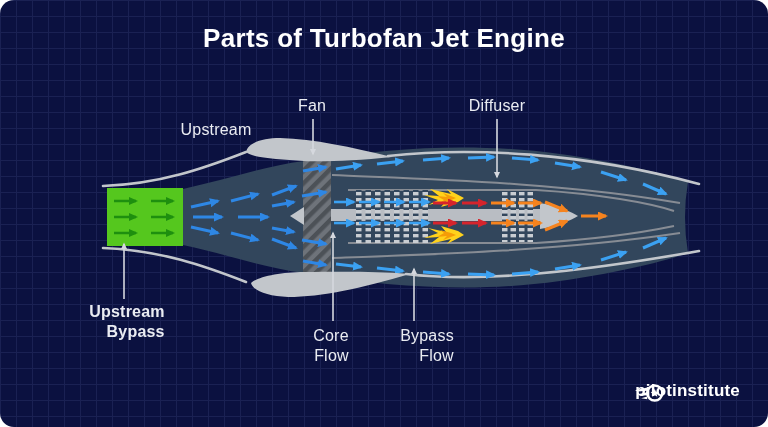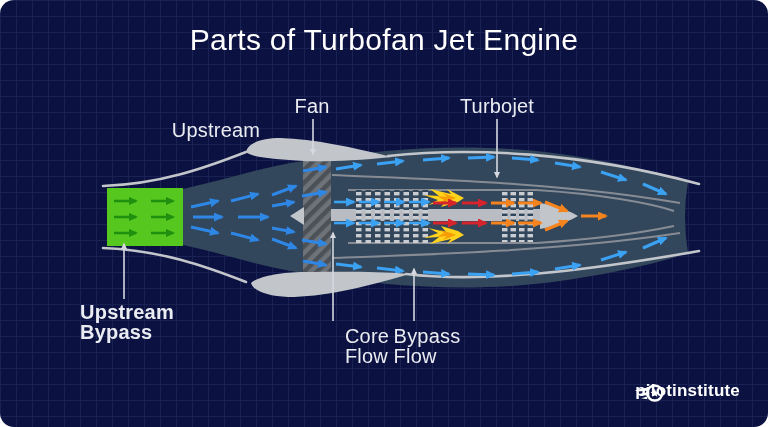--- a/index.html
+++ b/index.html
@@ -17,26 +17,26 @@
     border-radius:14px;
     background-color:var(--background);
     background-image:
       linear-gradient(var(--grid-line) 1px, transparent 1px),
       linear-gradient(90deg, var(--grid-line) 1px, transparent 1px);
     background-size:16px 16px;
     font-family:"Liberation Sans", sans-serif;
   }
   svg{position:absolute;left:0;top:0;}
   .lbl{
-    position:absolute;color:var(--text-white);font-size:20px;line-height:20px;
-    text-align:left;transform:translateX(-50%);white-space:nowrap;letter-spacing:.2px;
+    position:absolute;color:var(--text-white);font-size:16px;line-height:20px;
+    text-align:right;transform:translateX(-50%);white-space:nowrap;letter-spacing:.2px;
   }
   .title{
     position:absolute;left:384px;top:23px;transform:translateX(-50%);
-    color:#FFFFFF;font-size:30px;font-weight:400;letter-spacing:.3px;white-space:nowrap;
+    color:#FFFFFF;font-size:26px;font-weight:700;letter-spacing:.3px;white-space:nowrap;
   }
   .logo{
     position:absolute;right:28px;top:381px;display:flex;align-items:center;gap:6px;
     color:#FFFFFF;font-weight:700;font-size:17px;letter-spacing:.2px;
   }
   
   .f-body{fill:var(--engine-body);}
   .f-green{fill:var(--upstream-box-green);}
   .s-green{stroke:var(--upstream-arrow-green);stroke-width:2.6;fill:none;}
   .f-greenh{fill:var(--upstream-arrow-green);}
@@ -245,27 +245,27 @@
     <line x1="124" y1="299" x2="124" y2="244" class="s-ptr" marker-end="url(#ah-ptr)"></line>
     <line x1="333" y1="321" x2="333" y2="233" class="s-ptr" marker-end="url(#ah-ptr)"></line>
     <line x1="414" y1="321" x2="414" y2="269" class="s-ptr" marker-end="url(#ah-ptr)"></line>
   </g>
 </svg>
 
 <div class="title">Parts of Turbofan Jet Engine</div>
 
 <div class="lbl" style="left:216px;top:120px;">Upstream</div>
 <div class="lbl" style="left:312px;top:96px;">Fan</div>
-<div class="lbl" style="left:497px;top:96px;">Turbojet</div>
+<div class="lbl" style="left:497px;top:96px;">Diffuser</div>
 
 <div class="lbl" style="left:127px;top:302px;font-weight:bold;">
   <div>Upstream</div>
   <div>Bypass</div>
 </div>
-<div class="lbl" style="left:331px;top:326px;margin-left:36px;">
+<div class="lbl" style="left:331px;top:326px;">
   <div>Core</div>
   <div>Flow</div>
 </div>
 <div class="lbl" style="left:427px;top:326px;">
   <div>Bypass</div>
   <div>Flow</div>
 </div>
 
 <div class="logo">
   <svg width="32" height="24" viewBox="0 0 34 24">

